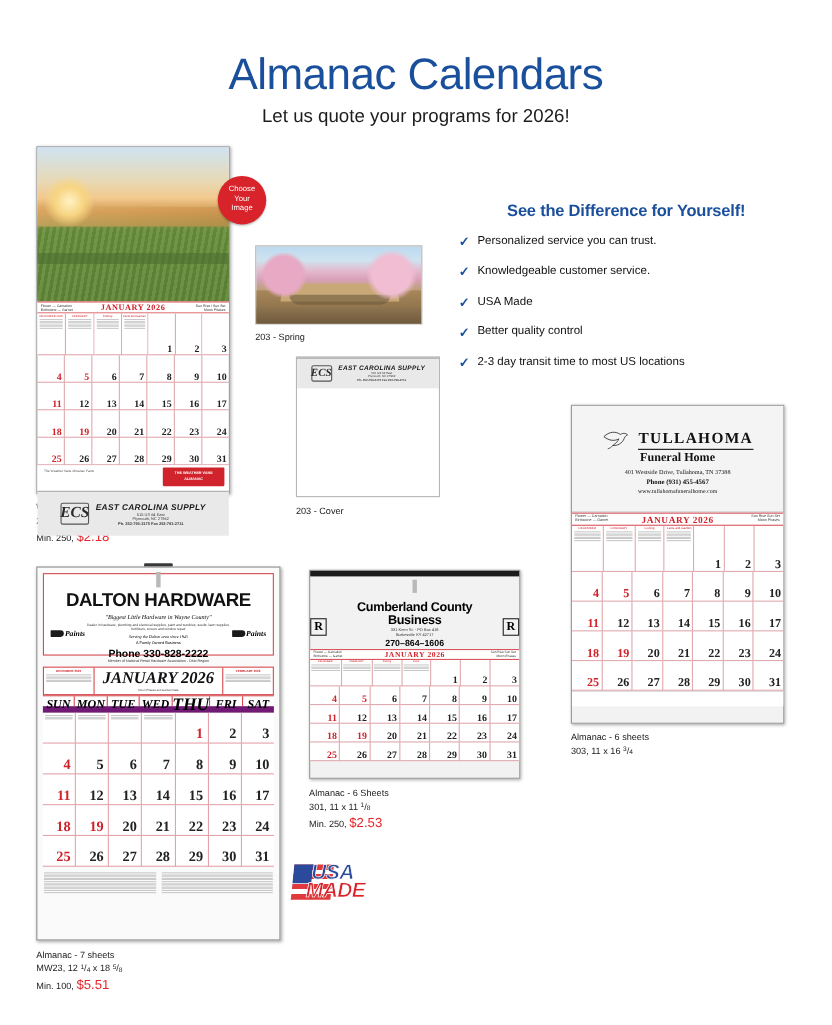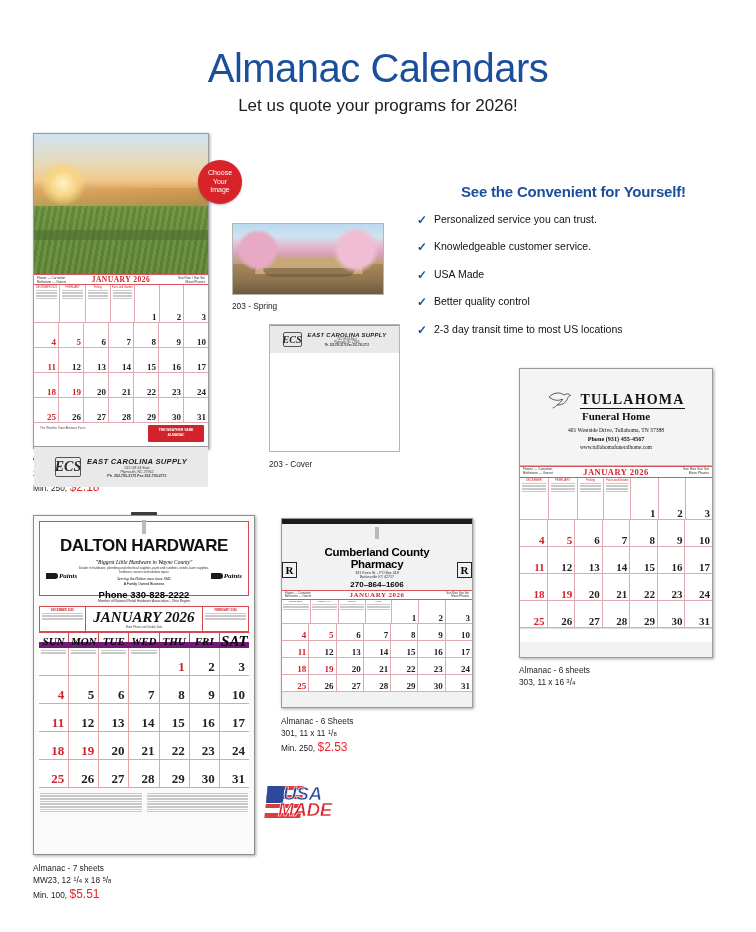--- a/index.html
+++ b/index.html
@@ -173,21 +173,21 @@
 <body>
 
 <div class="page">
 
   <div class="hdr">
     <div class="hdr-title">Almanac Calendars</div>
     <div class="hdr-sub">Let us quote your programs for 2026!</div>
   </div>
 
   <div class="benefits">
-    <div class="benefits-title">See the Convenient for Yourself!</div>
+    <div class="benefits-title">See the Difference for Yourself!</div>
     <div class="benefit-row">
       <span class="benefit-check">✓</span>
       <span class="benefit-text">Personalized service you can trust.</span>
     </div>
     <div class="benefit-row">
       <span class="benefit-check">✓</span>
       <span class="benefit-text">Knowledgeable customer service.</span>
     </div>
     <div class="benefit-row">
       <span class="benefit-check">✓</span>
@@ -664,23 +664,23 @@
               <i></i>
             </div>
         </div>
       </div>
 
       <div class="dow-row" style="height:16px;background:#fff;">
         <div class="dow-cell" style="font-size:11px;line-height:16px;">SUN</div>
         <div class="dow-cell" style="font-size:11px;line-height:16px;">MON</div>
         <div class="dow-cell" style="font-size:11px;line-height:16px;">TUE</div>
         <div class="dow-cell" style="font-size:11px;line-height:16px;">WED</div>
-        <div class="dow-cell" style="font-size:11px;line-height:16px;">THU</div>
+        <div class="dow-cell" style="font-size:16px;line-height:16px;">THU</div>
         <div class="dow-cell" style="font-size:11px;line-height:16px;">FRI</div>
-        <div class="dow-cell nb" style="font-size:15px;line-height:16px;">SAT</div>
+        <div class="dow-cell nb" style="font-size:11px;line-height:16px;">SAT</div>
       </div>
 
       <div class="tiny-row" style="height:28px;background:#fff;">
         <div class="tiny-cell" style="border-color:#e4a3a8;">
             <div class="micro-lines" style="padding:2px;">
               <i></i>
               <i></i>
               <i></i>
             </div>
           </div>
@@ -850,21 +850,21 @@
     <div class="cal cal-shadow" style="width:192px;height:190px;border:1px solid #9b9b9b;background:#f2f2f2;">
       <div style="height:5px;background:#1c1c1c;"></div>
       <div class="hanger" style="height:12px;top:8px;"></div>
 
       <div style="height:66px;padding-top:22px;">
         <div style="display:flex;align-items:center;justify-content:center;gap:6px;">
           <div class="rx-box" style="width:16px;height:16px;font-size:11px;">
               <span>R</span>
             </div>
           <div style="text-align:center;">
-            <div class="cumb-title" style="font-size:11.5px;">Cumberland County Pharmacy</div>
+            <div class="cumb-title" style="font-size:11.5px;">Cumberland County Business</div>
             <div style="font-size:3.6px;color:#333;margin-top:1px;">331 Keen St.  -  PO Box 418</div>
             <div style="font-size:3.6px;color:#333;">Burkesville KY 42717</div>
             <div style="font-size:8px;font-weight:700;margin-top:1px;">270–864–1606</div>
             <div style="font-size:3.4px;color:#333;margin-top:1px;">Burkesville's Most Convenient Pharmacy</div>
           </div>
           <div class="rx-box" style="width:16px;height:16px;font-size:11px;">
               <span>R</span>
             </div>
         </div>
       </div>

